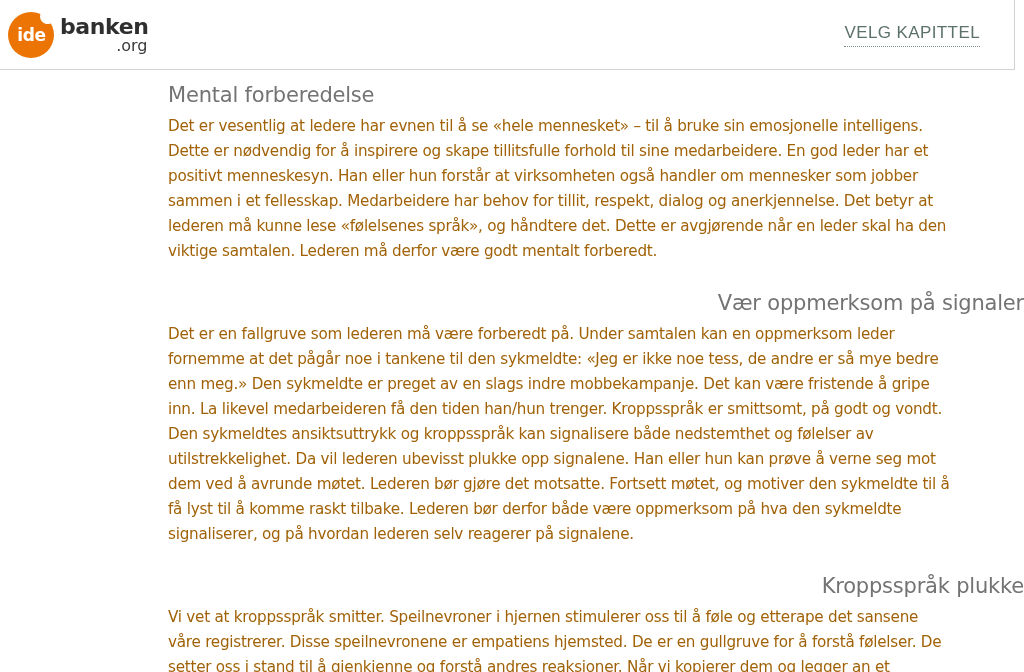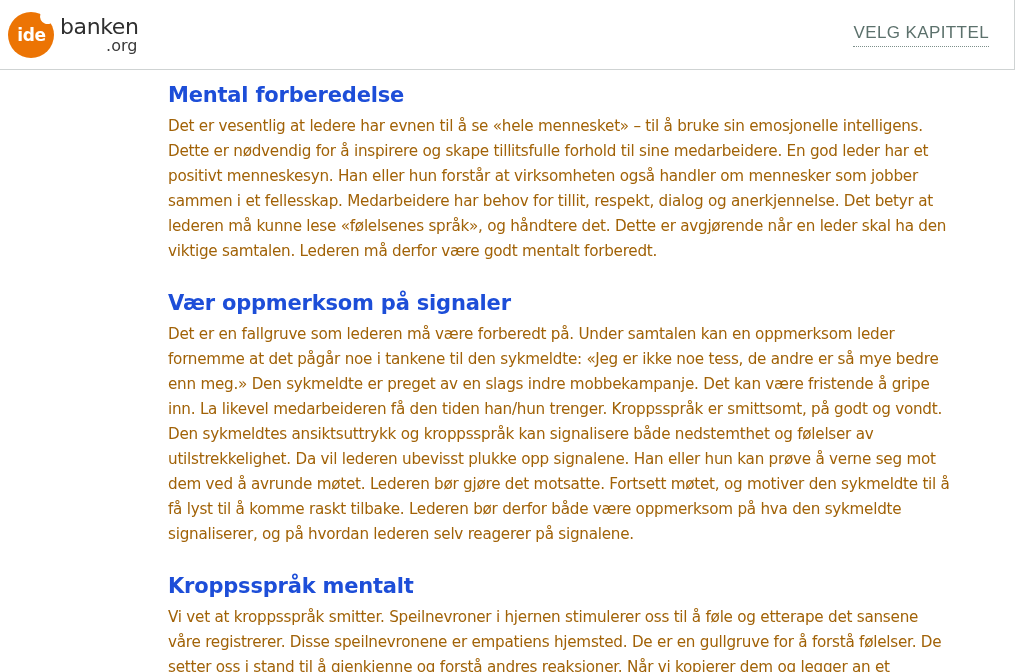--- a/index.html
+++ b/index.html
@@ -79,65 +79,66 @@
     padding-left: 1px;
   }
 
   .brand-words {
     position: relative;
     margin-left: 4px;
     padding-top: 3px;
   }
   .brand-name {
     font-family: "DejaVu Sans", sans-serif;
-    font-weight: normal;
+    font-weight: bold;
     font-size: 22px;
     color: #2f2f2f;
     letter-spacing: -0.4px;
     line-height: 24px;
   }
   .brand-tld {
     font-family: "DejaVu Sans", sans-serif;
     font-size: 16px;
     color: #3a3a3a;
     text-align: right;
     line-height: 14px;
     padding-right: 1px;
   }
 
   .chapter-link {
-    margin-right: 25px;
+    margin-right: 34px;
     font-family: "Liberation Sans", sans-serif;
     font-size: 17px;
     letter-spacing: 0.4px;
     color: #5c716c;
     text-decoration: none;
     border-bottom: 1px dotted #7d8f8b;
     padding-bottom: 3px;
     cursor: pointer;
     white-space: nowrap;
   }
 
   
   .article {
     padding: 12px 0 0 168px;
     width: 1024px;
   }
 
   h2.section-title {
     font-family: "DejaVu Sans", sans-serif;
-    font-weight: bold;
+    font-weight: normal;
     font-size: 21px;
-    color: #1d4ed8;
+    color: #737373;
     letter-spacing: -0.2px;
     margin: 0 0 6px 0;
     line-height: 26px;
   }
   h2.section-title.spaced {
     margin-top: 26px;
+    text-align: right;
   }
 
   p.body-text {
     font-family: "DejaVu Sans", sans-serif;
     font-size: 15.2px;
     line-height: 25px;
     color: #a16207;
     margin: 0;
     width: 782px;
     letter-spacing: -0.25px;
@@ -165,16 +166,16 @@
 </header>
 
 <main class="article">
 
   <h2 class="section-title">Mental forberedelse</h2>
   <p class="body-text">Det er vesentlig at ledere har evnen til å se «hele mennesket» – til å bruke sin emosjonelle intelligens. Dette er nødvendig for å inspirere og skape tillitsfulle forhold til sine medarbeidere. En god leder har et positivt menneskesyn. Han eller hun forstår at virksomheten også handler om mennesker som jobber sammen i et fellesskap. Medarbeidere har behov for tillit, respekt, dialog og anerkjennelse. Det betyr at lederen må kunne lese «følelsenes språk», og håndtere det. Dette er avgjørende når en leder skal ha den viktige samtalen. Lederen må derfor være godt mentalt forberedt.</p>
 
   <h2 class="section-title spaced">Vær oppmerksom på signaler</h2>
   <p class="body-text">Det er en fallgruve som lederen må være forberedt på. Under samtalen kan en oppmerksom leder fornemme at det pågår noe i tankene til den sykmeldte: «Jeg er ikke noe tess, de andre er så mye bedre enn meg.» Den sykmeldte er preget av en slags indre mobbekampanje. Det kan være fristende å gripe inn. La likevel medarbeideren få den tiden han/hun trenger. Kroppsspråk er smittsomt, på godt og vondt. Den sykmeldtes ansiktsuttrykk og kroppsspråk kan signalisere både nedstemthet og følelser av utilstrekkelighet. Da vil lederen ubevisst plukke opp signalene. Han eller hun kan prøve å verne seg mot dem ved å avrunde møtet. Lederen bør gjøre det motsatte. Fortsett møtet, og motiver den sykmeldte til å få lyst til å komme raskt tilbake. Lederen bør derfor både være oppmerksom på hva den sykmeldte signaliserer, og på hvordan lederen selv reagerer på signalene.</p>
 
-  <h2 class="section-title spaced">Kroppsspråk mentalt</h2>
+  <h2 class="section-title spaced">Kroppsspråk plukke</h2>
   <p class="body-text">Vi vet at kroppsspråk smitter. Speilnevroner i hjernen stimulerer oss til å føle og etterape det sansene våre registrerer. Disse speilnevronene er empatiens hjemsted. De er en gullgruve for å forstå følelser. De setter oss i stand til å gjenkjenne og forstå andres reaksjoner. Når vi kopierer dem og legger an et tilnærmet likt kroppsspråk, samordner vi følelsene våre uten å være klar over det. På den måten skaper</p>
 
 </main>
 
 </body></html>

